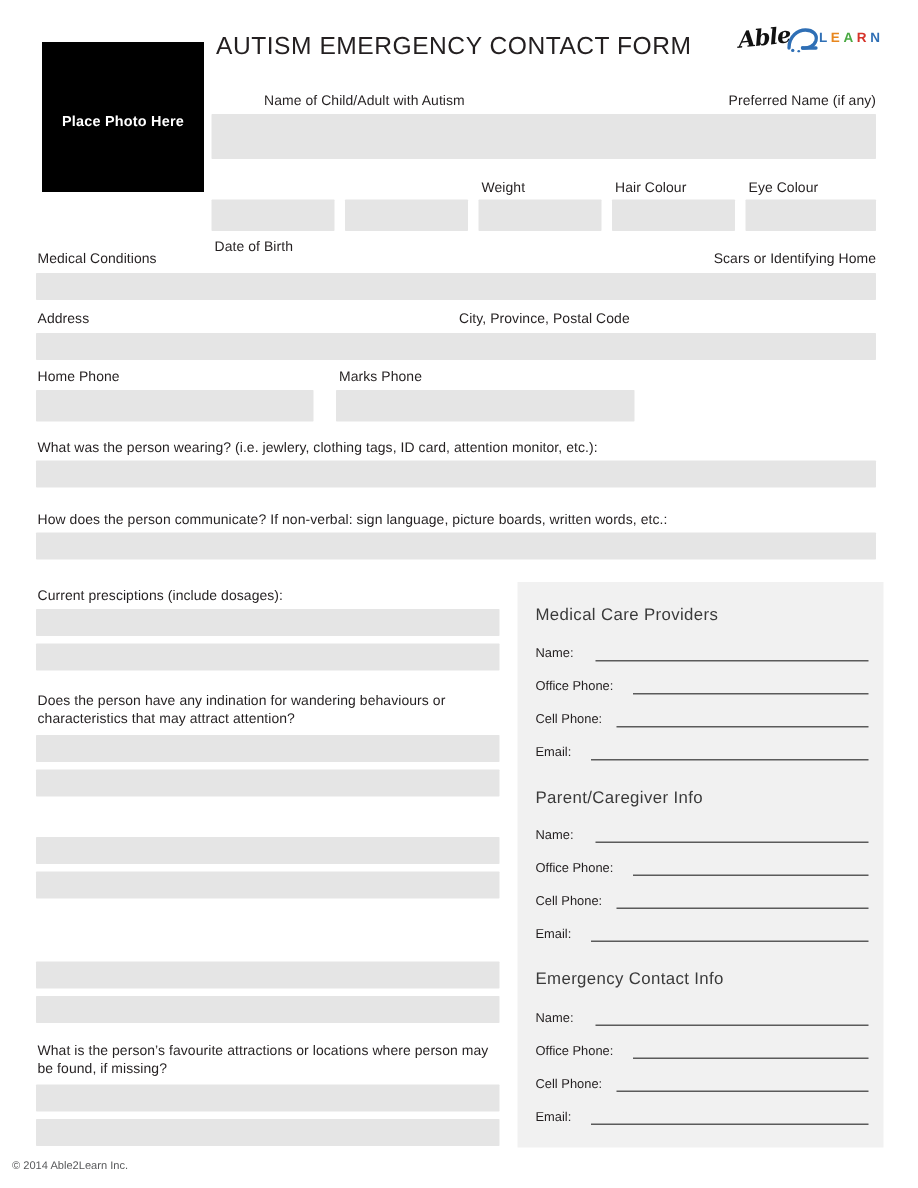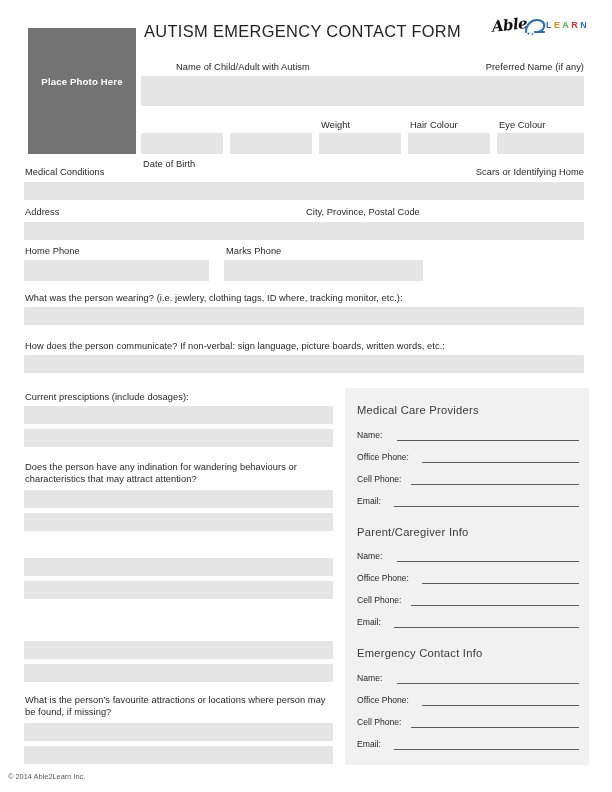--- a/index.html
+++ b/index.html
@@ -41,22 +41,22 @@
     background: #e5e5e5;
     border-radius: 0.5px;
   }
 
   
   .photo-box {
     position: absolute;
     left: 28px;
     top: 28px;
     width: 108px;
-    height: 126px;
-    background: #737373;
+    height: 100px;
+    background: #000000;
   }
   .photo-box span {
     position: absolute;
     left: 0;
     right: 0;
     top: 48px;
     text-align: center;
     color: #ffffff;
     font-size: 9.6px;
     font-weight: bold;
@@ -209,21 +209,21 @@
 
   <div class="lbl" style="left:25px; top:207px;">Address</div>
   <div class="lbl" style="left:306px; top:207px;">City, Province, Postal Code</div>
   <div class="fieldbox" style="left:24px; top:222px; width:560px; height:18px;"></div>
 
   <div class="lbl" style="left:25px; top:246px;">Home Phone</div>
   <div class="lbl" style="left:226px; top:246px;">Marks Phone</div>
   <div class="fieldbox" style="left:24px; top:260px; width:185px; height:21px;"></div>
   <div class="fieldbox" style="left:224px; top:260px; width:199px; height:21px;"></div>
 
-  <div class="lbl" style="left:25px; top:293px;">What was the person wearing? (i.e. jewlery, clothing tags, ID where, tracking monitor, etc.):</div>
+  <div class="lbl" style="left:25px; top:293px;">What was the person wearing? (i.e. jewlery, clothing tags, ID card, attention monitor, etc.):</div>
   <div class="fieldbox" style="left:24px; top:307px; width:560px; height:18px;"></div>
 
   <div class="lbl" style="left:25px; top:341px;">How does the person communicate? If non-verbal: sign language, picture boards, written words, etc.:</div>
   <div class="fieldbox" style="left:24px; top:355px; width:560px; height:18px;"></div>
 
   <div class="lbl wrap" style="left:25px; top:392px; width:300px;">Current presciptions (include dosages):</div>
   <div class="fieldbox" style="left:24px; top:406px; width:309px; height:18px;"></div>
   <div class="fieldbox" style="left:24px; top:429px; width:309px; height:18px;"></div>
 
   <div class="lbl wrap" style="left:25px; top:461px; width:305px; line-height:12px;">Does the person have any indination for wandering behaviours or

